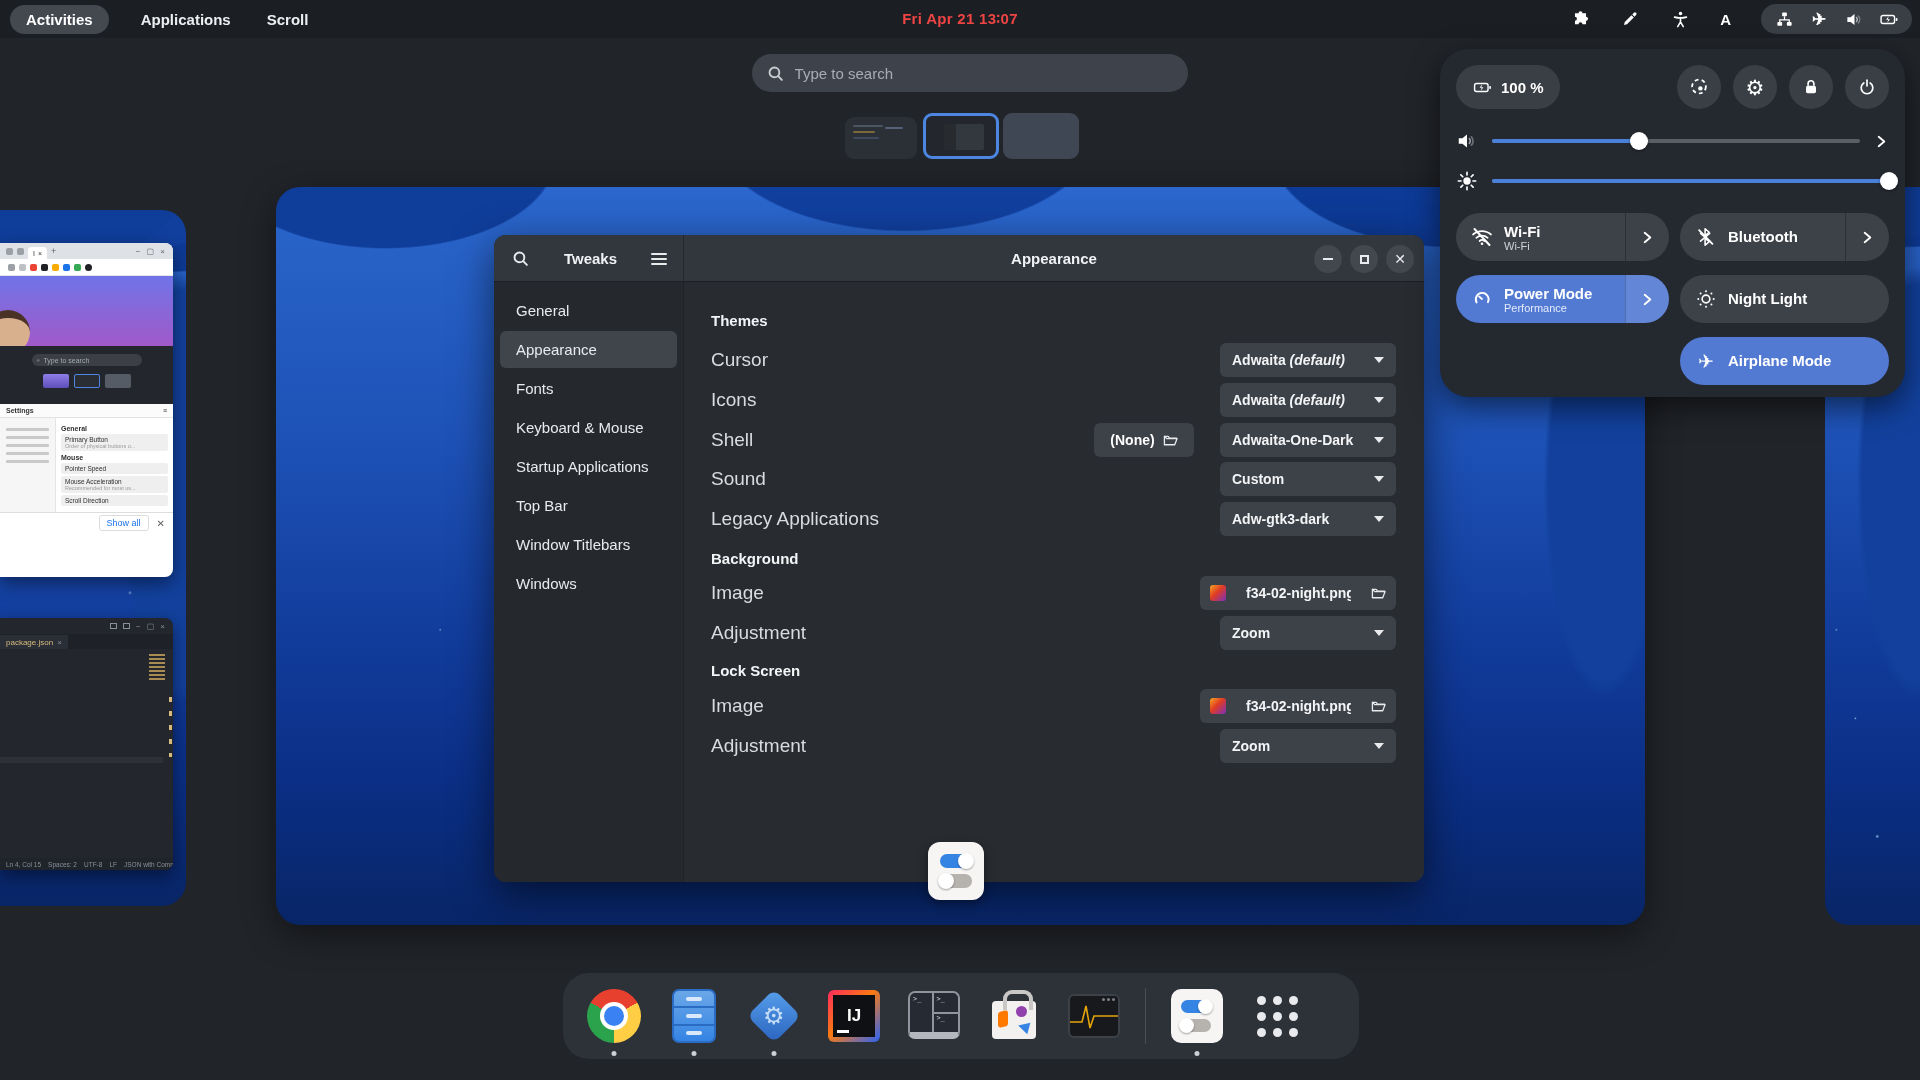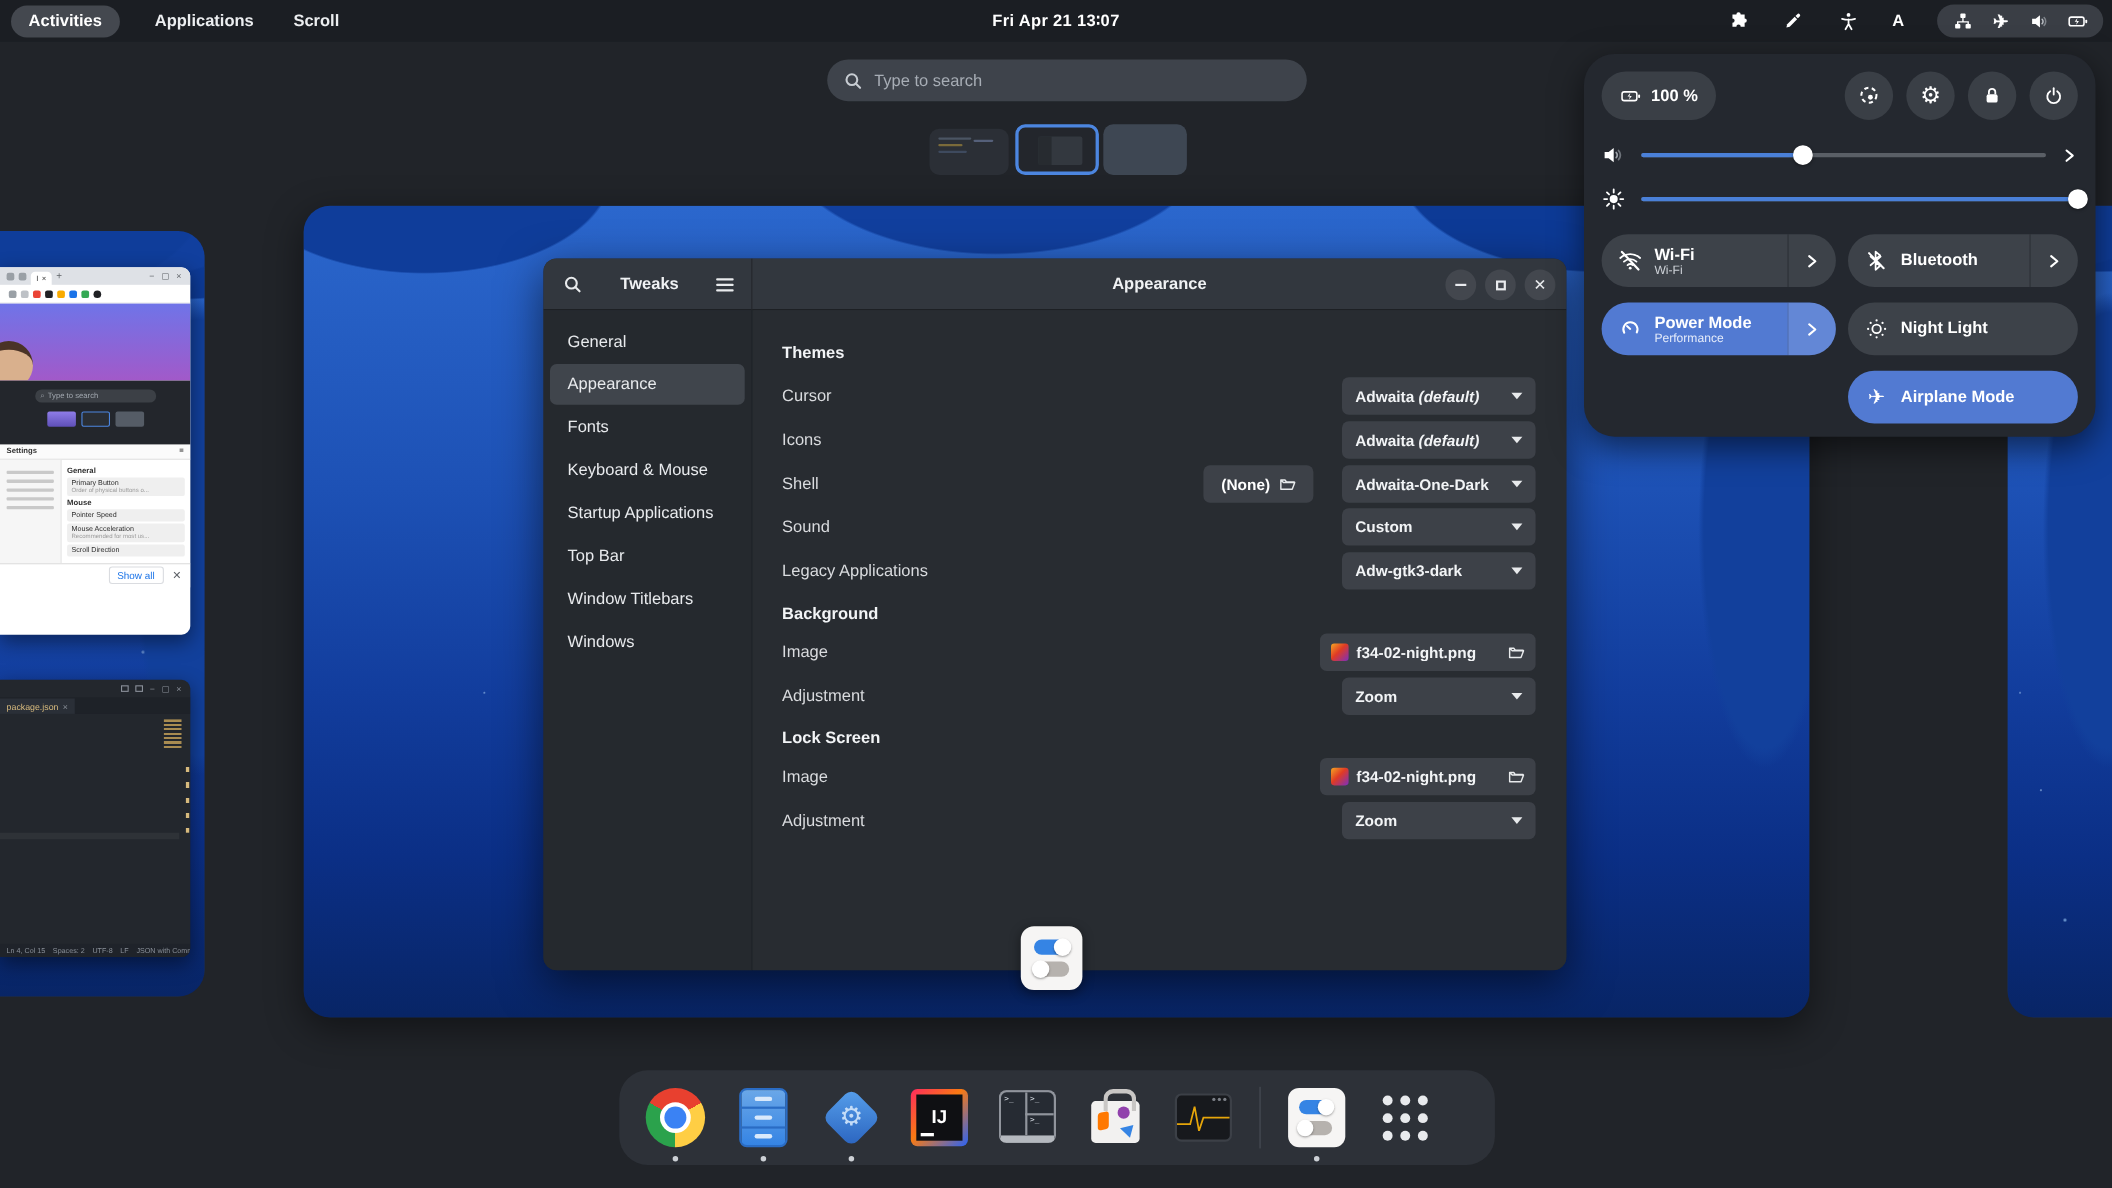--- a/index.html
+++ b/index.html
@@ -6,21 +6,21 @@
   html,body { background:#101214; }
   body { font-family:"Liberation Sans", sans-serif; color:#fff; }
   #screen { position:relative; width:1920px; height:1080px; background:#212429; overflow:hidden; }
 
   
   .topbar { position:absolute; left:0; top:0; width:1920px; height:38px; background:#1b1e23;
             display:flex; align-items:center; font-size:15px; font-weight:bold; }
   .tb-left { display:flex; align-items:center; gap:28px; padding-left:10px; }
   .tb-pill-activities { background:#44484f; border-radius:16px; padding:6px 16px; }
   .tb-item { padding:6px 4px; color:#eceef0; }
-  .tb-clock { position:absolute; left:50%; transform:translateX(-50%); color:#ffffff; letter-spacing:.3px; }
+  .tb-clock { position:absolute; left:50%; transform:translateX(-50%); color:#ef4444; letter-spacing:.3px; }
   .tb-right { position:absolute; right:8px; top:0; height:38px; display:flex; align-items:center; gap:30px; }
   .tb-icon { width:20px; height:20px; display:flex; align-items:center; justify-content:center; }
   .tb-sys-pill { display:flex; align-items:center; gap:15px; background:#3a3e45; border-radius:16px; height:30px; padding:0 13px; }
   .tb-kbd { font-size:15px; font-weight:bold; color:#fff; }
 
   
   .search-pill { position:absolute; left:752px; top:54px; width:436px; height:38px; background:#3e434b;
                  border-radius:19px; display:flex; align-items:center; padding:0 14px; gap:10px; }
   .search-pill input { background:transparent; border:none; outline:none; color:#e6e8ea; font-size:15px;
                        font-family:"Liberation Sans",sans-serif; width:100%; }
@@ -72,31 +72,31 @@
   .wb-min i { width:10px; height:2px; background:#e9ebee; display:block; }
 
   .tw-sidebar { position:absolute; left:0; top:47px; width:190px; bottom:0; background:#25292e;
                 border-right:1px solid #1f2328; padding-top:8px; }
   .tw-side-item { position:relative; margin:2px 6px; padding:10px 16px; font-size:15px; color:#e8eaed; border-radius:6px; }
   .tw-side-item.sel { background:#40454c; }
 
   .tw-content { position:absolute; left:191px; top:47px; right:0; bottom:0; background:#282c31; }
   .tw-h { position:absolute; left:26px; font-size:15px; font-weight:bold; color:#f2f4f6; }
   .tw-row { position:absolute; left:0; right:0; height:34px; }
-  .tw-row .lbl { position:absolute; left:26px; top:50%; transform:translateY(-50%); font-size:15px; color:#d9dbde; }
+  .tw-row .lbl { position:absolute; left:26px; top:50%; transform:translateY(-50%); font-size:19px; color:#d9dbde; }
   .dd { position:absolute; right:28px; top:0; width:176px; height:34px; background:#3d4148; border-radius:6px;
         display:flex; align-items:center; padding:0 12px; }
   .dd .val { font-size:14px; font-weight:bold; color:#f2f4f6; white-space:nowrap; overflow:hidden; flex:1; }
   .dd .val em { font-style:italic; }
   .caret { width:0; height:0; border-left:5px solid transparent; border-right:5px solid transparent;
            border-top:6px solid #e8eaec; margin-left:8px; }
   .btn-none { position:absolute; right:230px; top:0; width:100px; height:34px; background:#3d4148; border-radius:6px;
               display:flex; align-items:center; justify-content:center; gap:8px; font-size:14px; font-weight:bold; }
   .file-btn { position:absolute; right:28px; top:0; width:196px; height:34px; background:#3d4148; border-radius:6px;
-              display:flex; align-items:center; padding:0 10px; gap:7px; }
+              display:flex; align-items:center; padding:0 10px; gap:20px; }
   .file-thumb { width:16px; height:16px; border-radius:3px; flex:0 0 auto;
                 background:linear-gradient(135deg,#f5a623 0%,#e03b24 45%,#7b2fbf 100%); }
   .file-name { font-size:14px; font-weight:bold; color:#f2f4f6; flex:1; white-space:nowrap; overflow:hidden; }
 
   
   .tweaks-appicon { position:absolute; left:652px; top:655px; width:56px; height:58px; background:#f6f5f4;
                     border-radius:12px; box-shadow:0 3px 10px rgba(0,0,0,.4); }
   .tog { position:absolute; left:12px; width:32px; height:14px; border-radius:8px; }
   .tog::after { content:''; position:absolute; top:-1px; width:16px; height:16px; background:#fff; border-radius:50%;
                 box-shadow:0 1px 2px rgba(0,0,0,.35); }

